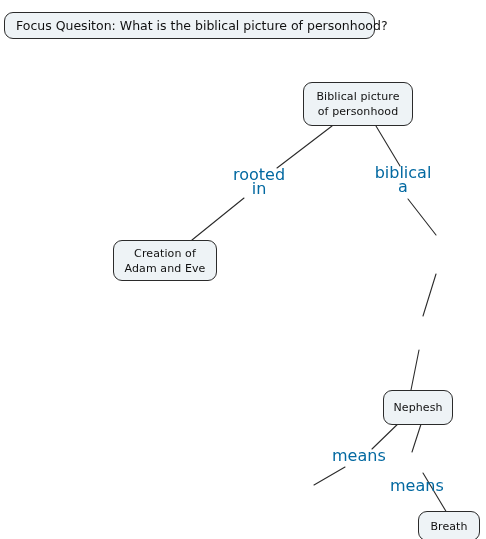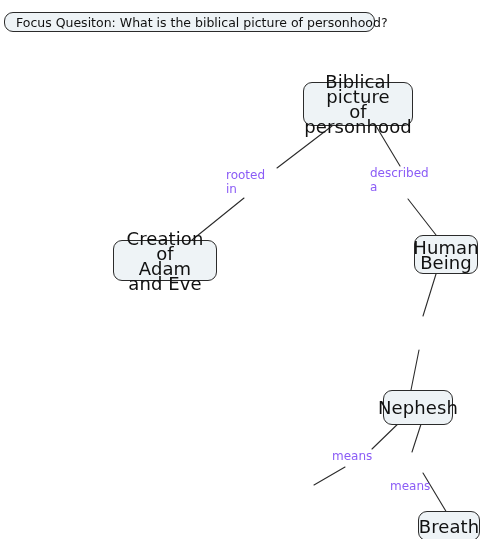--- a/index.html
+++ b/index.html
@@ -28,21 +28,21 @@
     position: absolute;
     box-sizing: border-box;
     background: #eef3f6;
     border: 1px solid #2b2b2b;
     border-radius: 9px;
     display: flex;
     align-items: center;
     justify-content: center;
     text-align: center;
     color: #111111;
-    font-size: 18px;
+    font-size: 11px;
     line-height: 15px;
     letter-spacing: 0.1px;
     white-space: pre-line;
     padding: 2px 7px;
   }
   .focus-box {
     position: absolute;
     box-sizing: border-box;
     background: #eef3f6;
     border: 1px solid #2b2b2b;
@@ -51,24 +51,24 @@
     align-items: center;
     justify-content: flex-start;
     color: #111111;
     font-size: 12.5px;
     line-height: 15px;
     padding: 0 11px;
     white-space: nowrap;
   }
   .edge-label {
     position: absolute;
-    color: #8b5cf6;
-    font-size: 12px;
+    color: #0369a1;
+    font-size: 16px;
     line-height: 14px;
-    text-align: left;
+    text-align: center;
     white-space: pre-line;
     background: transparent;
   }
 </style>
 </head>
 <body>
 
 <div id="canvas">
 
   <svg id="edges" viewBox="0 0 486 539" xmlns="http://www.w3.org/2000/svg">
@@ -84,40 +84,38 @@
       <line x1="419" y1="350" x2="411" y2="390"></line>
 
       <line x1="404" y1="418" x2="372" y2="449"></line>
       <line x1="345" y1="467" x2="314" y2="485"></line>
 
       <line x1="423" y1="418" x2="412" y2="452"></line>
       <line x1="423" y1="473" x2="447" y2="513"></line>
     </g>
   </svg>
 
-  <div class="focus-box" style="left:4px; top:12px; width:371px; height:20px;">Focus Quesiton: What is the biblical picture of personhood?</div>
+  <div class="focus-box" style="left:4px; top:12px; width:371px; height:27px;">Focus Quesiton: What is the biblical picture of personhood?</div>
 
   <div class="node" style="left:303px; top:82px; width:110px; height:44px;">Biblical picture
 of personhood</div>
 
   <div class="node" style="left:113px; top:240px; width:104px; height:41px;">Creation of
 Adam and Eve</div>
 
-  <div class="node" style="left:414px; top:235px; width:64px; height:39px;">Human
-Being</div>
 
   <div class="node" style="left:383px; top:390px; width:70px; height:35px;">Nephesh</div>
 
 
   <div class="node" style="left:418px; top:511px; width:62px; height:30px;">Breath</div>
 
   <div class="edge-label" style="left:226px; top:168px; width:66px;">rooted
 in</div>
 
-  <div class="edge-label" style="left:370px; top:166px; width:66px;">described
+  <div class="edge-label" style="left:370px; top:166px; width:66px;">biblical
 a</div>
 
 
   <div class="edge-label" style="left:332px; top:449px; width:48px;">means</div>
 
   <div class="edge-label" style="left:390px; top:479px; width:52px;">means</div>
 
 </div>
 
 </body></html>

